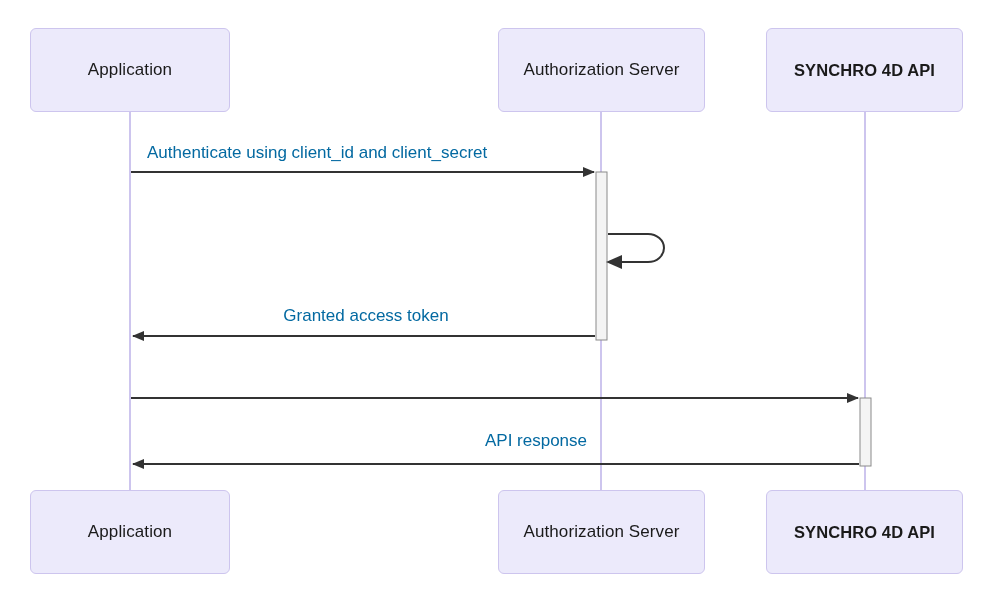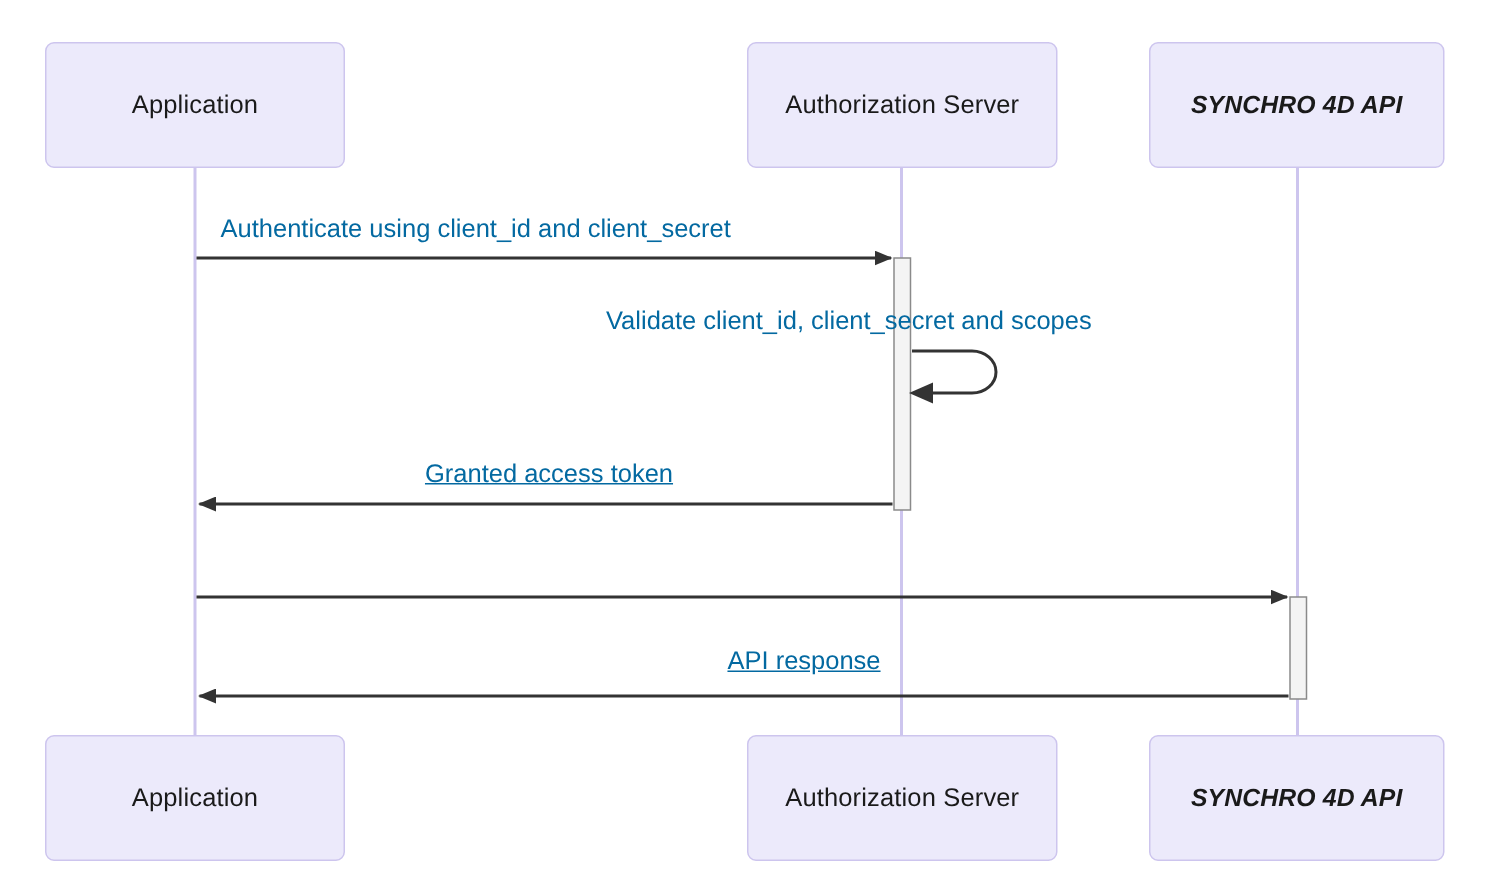--- a/index.html
+++ b/index.html
@@ -20,32 +20,32 @@
     border:1px solid #CDC5EE;
     border-radius:6px;
     display:flex;
     align-items:center;
     justify-content:center;
     color:#1a1a1a;
     font-size:17px;
     letter-spacing:0.1px;
     z-index:4;
   }
-  .actor-box.bold{font-weight:bold;font-size:16.5px;font-style:italic;}
+  .actor-box.bold{font-weight:bold;font-size:16.5px;}
 
   .msg-label{
     position:absolute;
     color:#0369a1;
     font-size:17px;
     white-space:nowrap;
     z-index:5;
     background:transparent;
     line-height:1;
   }
-  .msg-label.center{transform:translateX(-50%);text-decoration:underline;}
+  .msg-label.center{transform:translateX(-50%);}
 </style>
 </head>
 <body>
 
 <div id="diagram">
 
   <svg class="svg-layer" viewBox="0 0 993 592" xmlns="http://www.w3.org/2000/svg">
     <defs>
       <marker id="arrowR" markerWidth="12" markerHeight="10" refX="11" refY="5" orient="auto" markerUnits="userSpaceOnUse">
         <path d="M0,0 L12,5 L0,10 Z" fill="#333333"></path>
@@ -99,20 +99,19 @@
   <div class="actor-box" style="left:498px;top:490px;width:207px;height:84px;">
     <span>Authorization Server</span>
   </div>
 
   <div class="actor-box bold" style="left:766px;top:490px;width:197px;height:84px;">
     <span>SYNCHRO 4D API</span>
   </div>
 
   <div class="msg-label" style="left:147px;top:144px;">Authenticate using client_id and client_secret</div>
 
-  <div class="msg-label" style="left:404px;top:205px;">Validate client_id, client_secret and scopes</div>
 
   <div class="msg-label center" style="left:366px;top:307px;">Granted access token</div>
 
 
   <div class="msg-label center" style="left:496px;top:432px;margin-left:40px;">API response</div>
 
 </div>
 
 </body></html>

